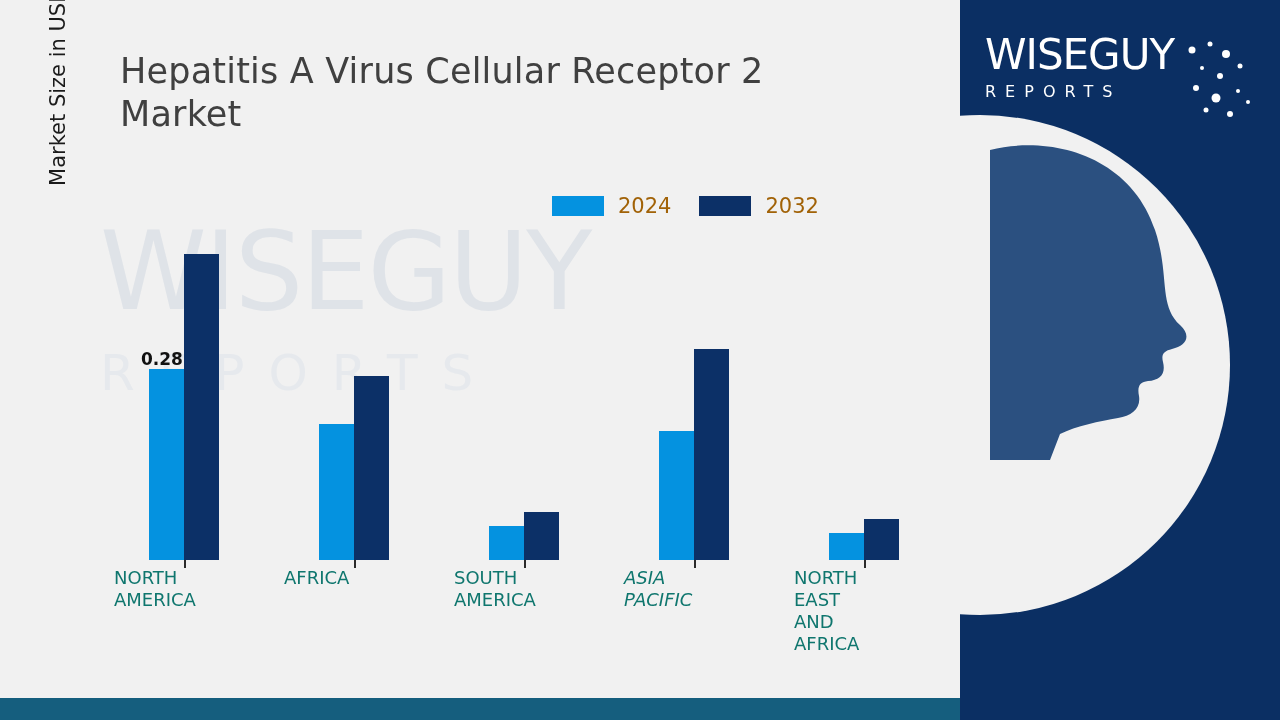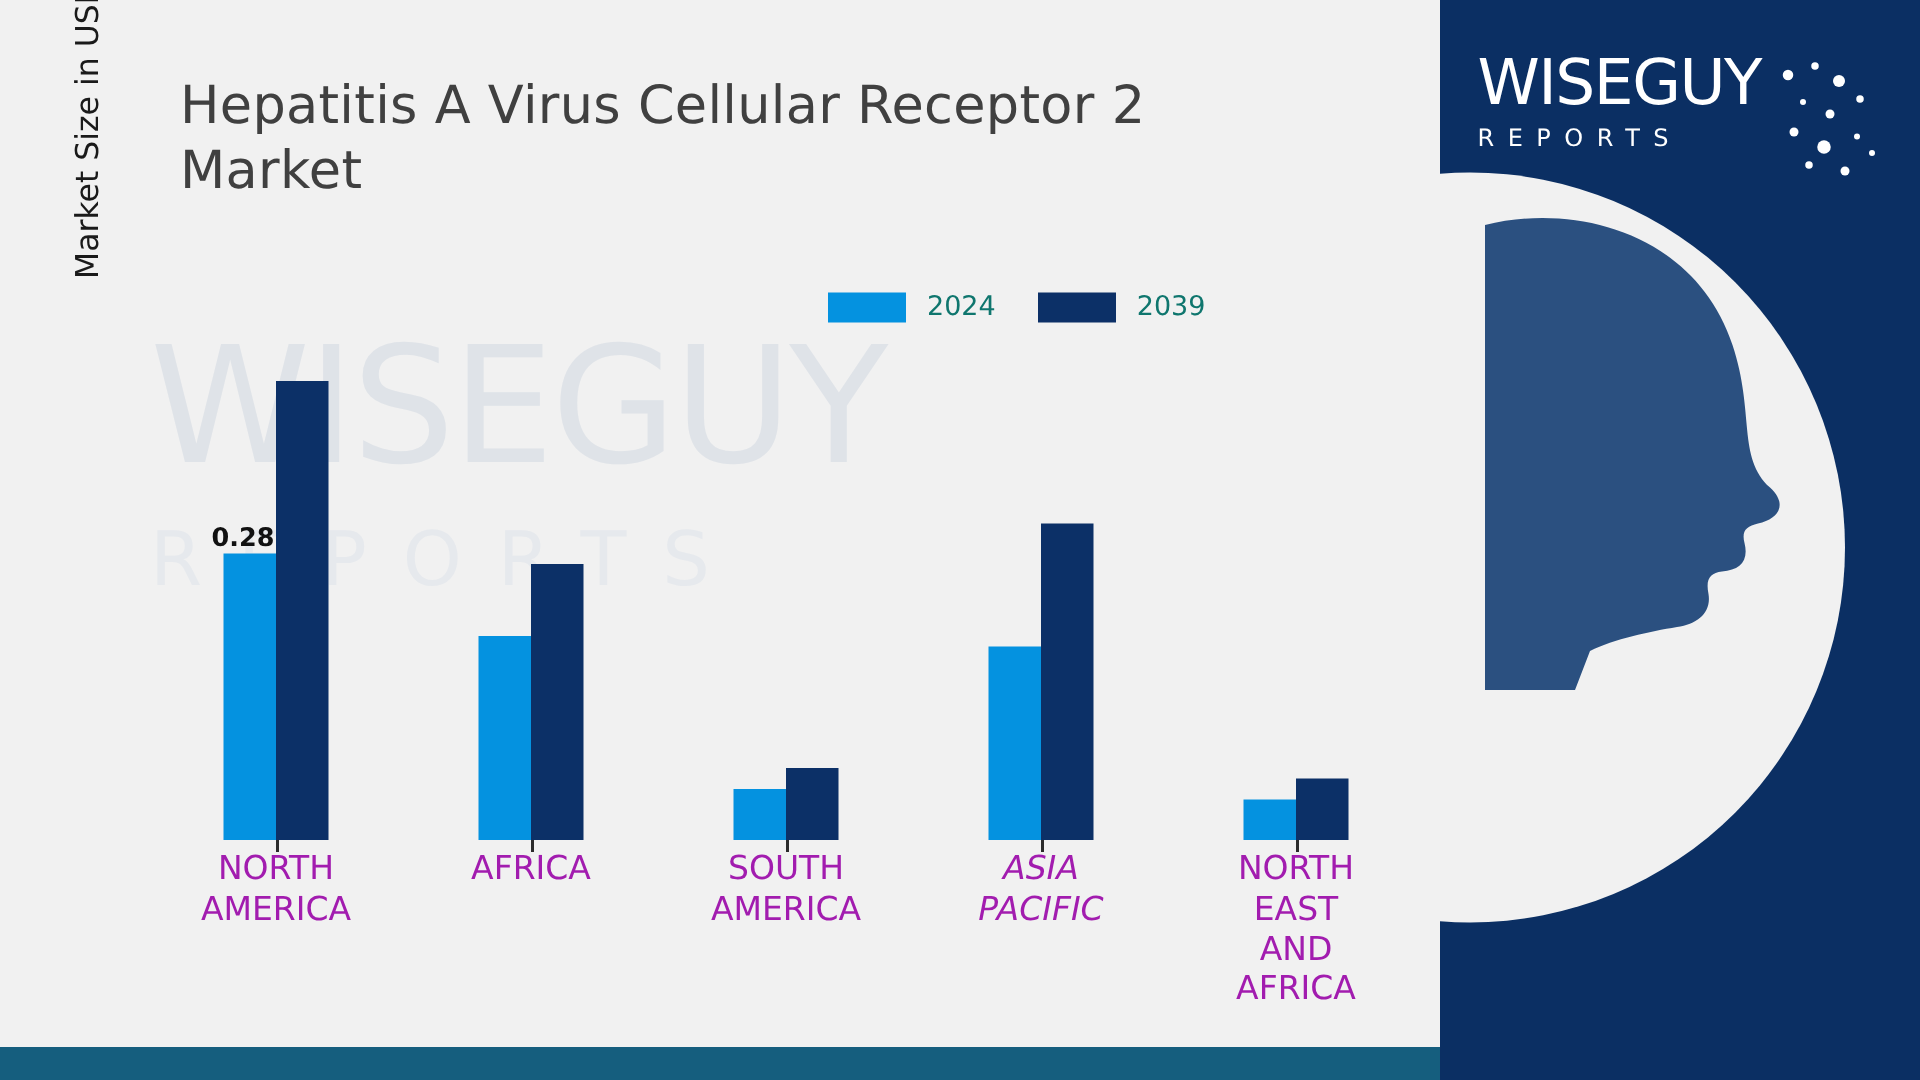--- a/index.html
+++ b/index.html
@@ -83,21 +83,21 @@
     font-size: 21px; color: #1a1a1a; white-space: nowrap;
     text-align: center;
   }
 
   .legend {
     position: absolute; left: 552px; top: 194px;
     display: flex; align-items: center; gap: 28px; z-index: 7;
   }
   .legend-item { display: flex; align-items: center; gap: 14px; }
   .legend-swatch { width: 52px; height: 20px; display: block; }
-  .legend-text { font-size: 18px; color: #0f766e; }
+  .legend-text { font-size: 21px; color: #a16207; }
 
   .plot {
     position: absolute; left: 110px; top: 240px;
     width: 830px; height: 320px;
   }
   .group {
     position: absolute; bottom: 0; height: 320px;
     display: flex; align-items: flex-end; justify-content: center;
   }
   .bar { width: 35px; display: block; }
@@ -106,21 +106,21 @@
 
   .bar-value {
     position: absolute; font-size: 17px; font-weight: bold; color: #111;
     white-space: nowrap; z-index: 9;
   }
   .tick {
     position: absolute; top: 560px; width: 2px; height: 8px; background: #2b2b2b;
   }
   .cat-label {
     position: absolute; top: 567px;
-    font-size: 22px; color: #a21caf; text-align: center;
+    font-size: 18px; color: #0f766e; text-align: left;
     line-height: 1.22; white-space: pre-line;
   }
 </style>
 </head>
 <body>
 
 <div id="root">
 
   <div class="watermark">
     <div class="wm-main">WISEGUY</div>
@@ -133,21 +133,21 @@
 
     <div class="y-axis-label">Market Size in USD Billion</div>
 
     <div class="legend">
       <div class="legend-item">
         <span class="legend-swatch" style="background:#0492e0"></span>
         <span class="legend-text">2024</span>
       </div>
       <div class="legend-item">
         <span class="legend-swatch" style="background:#0c3067"></span>
-        <span class="legend-text">2039</span>
+        <span class="legend-text">2032</span>
       </div>
     </div>
 
     <div class="plot" id="plot">
         <div class="group" style="left: 38px; width: 72px;">
           <div class="bar y2024" style="height: 191px; background: rgb(4, 146, 224);"></div>
           <div class="bar y2032" style="height: 306px; background: rgb(12, 48, 103);"></div>
         </div>
         <div class="group" style="left: 208px; width: 72px;">
           <div class="bar y2024" style="height: 136px; background: rgb(4, 146, 224);"></div>

